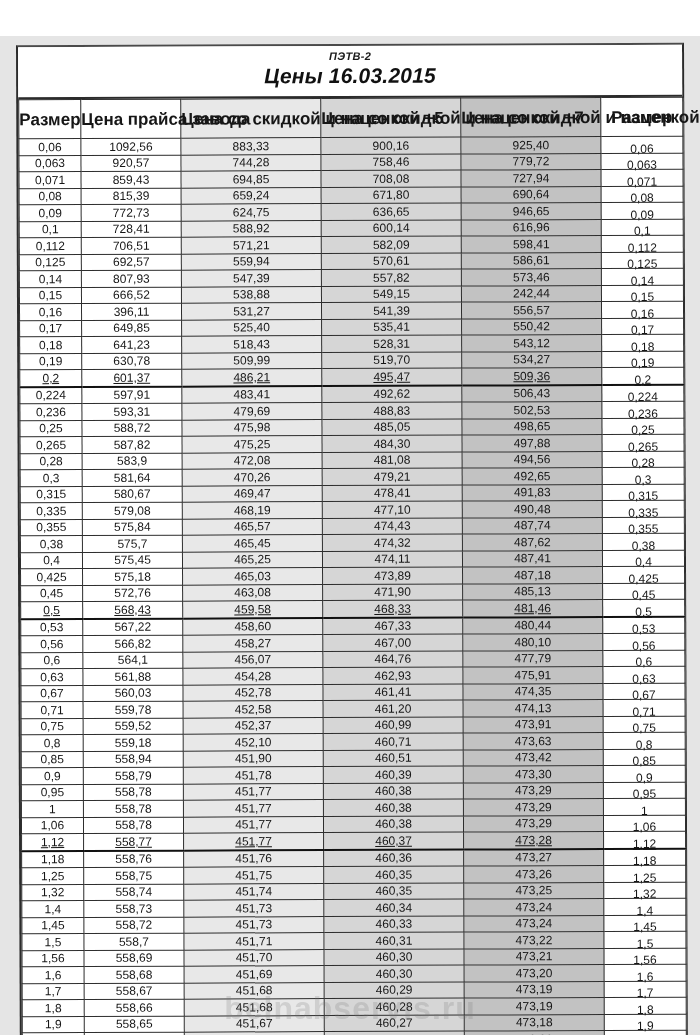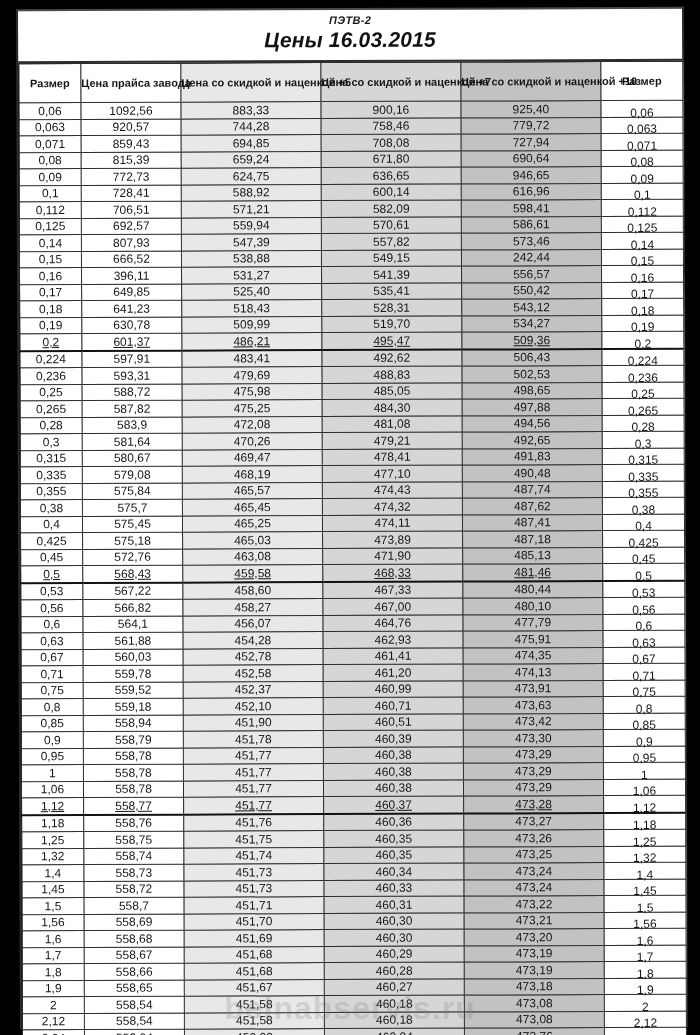--- a/index.html
+++ b/index.html
@@ -12,21 +12,22 @@
     height: 1035px;
     font-family: "Liberation Sans", sans-serif;
     overflow: hidden;
     position: relative;
   }
 
   
   .page {
     position: absolute;
     inset: 0;
-    background: #000000;
+    background: #e5e5e5;
+    margin-top: 36px;
   }
 
   .sheet {
     position: absolute;
     left: 16px;
     top: 8px;
     width: 668px;
     height: 1020px;
     border: 2px solid #2b2b2b;
     border-top: 2px solid #4a4a4a;
@@ -72,21 +73,21 @@
   table.price th, table.price td {
     border: 1px solid #2e2e2e;
     padding: 0;
     text-align: center;
     vertical-align: middle;
     white-space: nowrap;
   }
 
   thead th {
     height: 38px;
-    font-size: 11px;
+    font-size: 17px;
     font-weight: bold;
     line-height: 13px;
     padding: 0 2px;
   }
   th.h-size, th.h-size2 { vertical-align: bottom; padding-bottom: 3px; }
 
   
   .c-size   { background: #ffffff; }
   .c-price  { background: #ffffff; }
   .c-d5     { background: #e8e8e8; }

